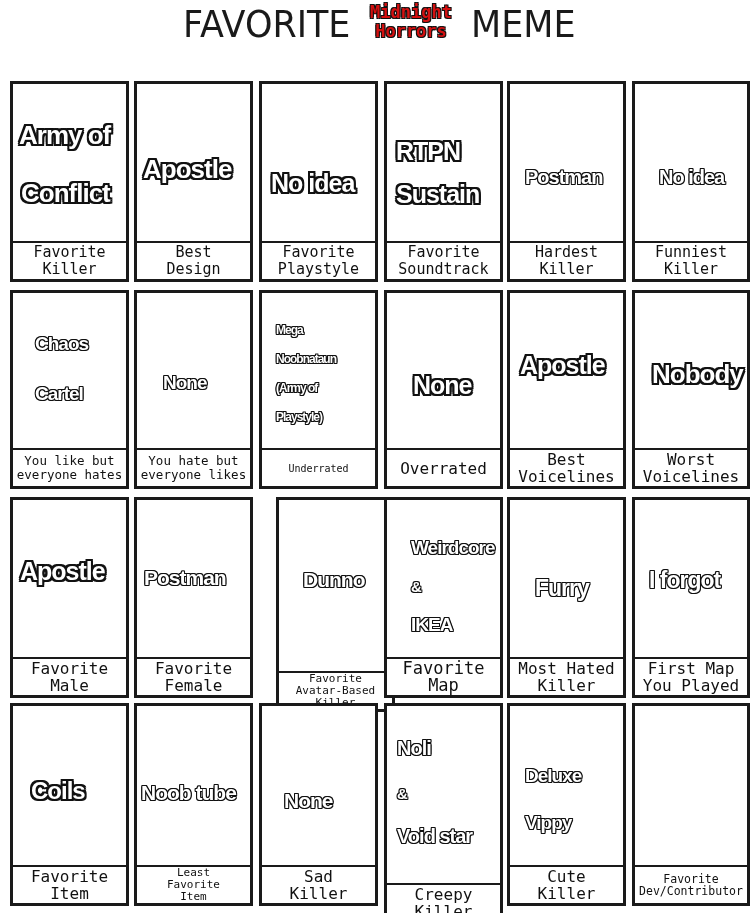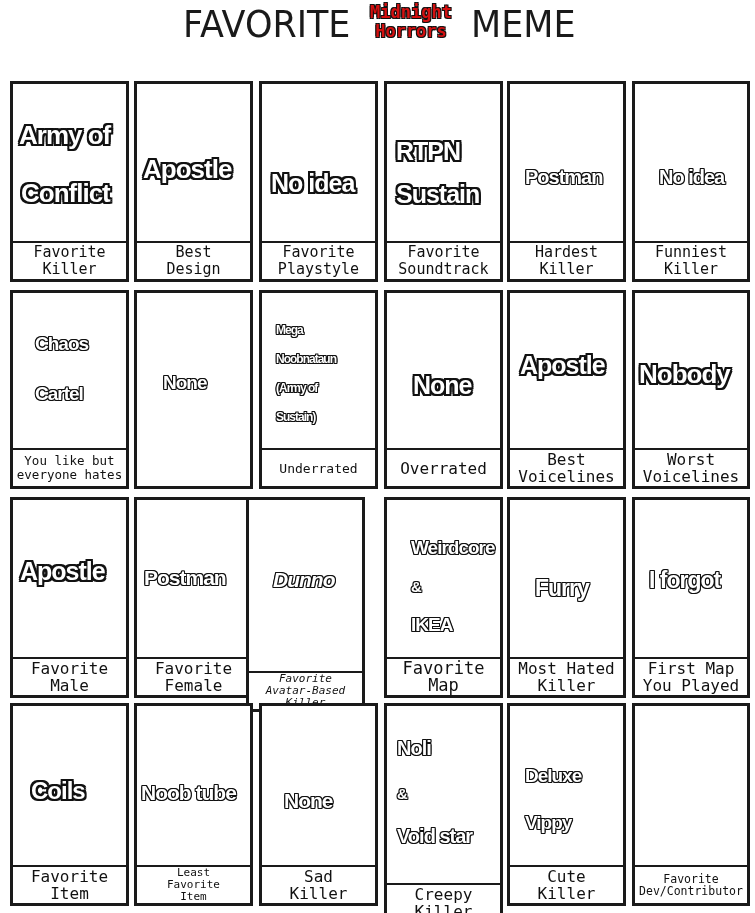--- a/index.html
+++ b/index.html
@@ -114,50 +114,52 @@
       <span class="answer thin" style="left:22px;top:90px;font-size:19px;">Cartel</span>
     </div>
     <div class="caption small">You like but
 everyone hates</div>
   </div>
 
   <div class="cell" style="left:134px;top:290px;width:119px;height:199px;">
     <div class="cell-body">
       <span class="answer thin" style="left:26px;top:79px;font-size:19px;">None</span>
     </div>
+    <div class="caption small">You hate but
+everyone likes</div>
   </div>
 
   <div class="cell" style="left:259px;top:290px;width:119px;height:199px;">
     <div class="cell-body">
       <span class="answer thin" style="left:14px;top:30px;font-size:12px;">Mega</span>
       <span class="answer thin" style="left:14px;top:59px;font-size:12px;">Noobnataun</span>
       <span class="answer thin" style="left:14px;top:88px;font-size:12px;">(Army of</span>
-      <span class="answer thin" style="left:14px;top:117px;font-size:12px;">Sustain)</span>
-    </div>
-    <div class="caption" style="font-size:13px;">Underrated</div>
+      <span class="answer thin" style="left:14px;top:117px;font-size:12px;">Playstyle)</span>
+    </div>
+    <div class="caption" style="font-size:10px;">Underrated</div>
   </div>
 
   <div class="cell" style="left:384px;top:290px;width:119px;height:199px;">
     <div class="cell-body">
       <span class="answer" style="left:26px;top:78px;font-size:25px;">None</span>
     </div>
     <div class="caption" style="font-size:16px;">Overrated</div>
   </div>
 
   <div class="cell" style="left:507px;top:290px;width:119px;height:199px;">
     <div class="cell-body">
       <span class="answer" style="left:10px;top:58px;font-size:25px;">Apostle</span>
     </div>
     <div class="caption" style="font-size:16px;">Best
 Voicelines</div>
   </div>
 
   <div class="cell" style="left:632px;top:290px;width:118px;height:199px;">
     <div class="cell-body">
-      <span class="answer" style="left:4px;top:66px;font-size:26px;">Nobody</span>
+      <span class="answer" style="left:17px;top:66px;font-size:26px;">Nobody</span>
     </div>
     <div class="caption" style="font-size:16px;">Worst
 Voicelines</div>
   </div>
 
   <div class="cell" style="left:10px;top:497px;width:119px;height:201px;">
     <div class="cell-body">
       <span class="answer" style="left:7px;top:57px;font-size:25px;">Apostle</span>
     </div>
     <div class="caption" style="font-size:16px;">Favorite
@@ -165,21 +167,21 @@
   </div>
 
   <div class="cell" style="left:134px;top:497px;width:119px;height:201px;">
     <div class="cell-body">
       <span class="answer thin" style="left:7px;top:66px;font-size:21px;">Postman</span>
     </div>
     <div class="caption" style="font-size:16px;">Favorite
 Female</div>
   </div>
 
-  <div class="cell" style="left:246px;top:497px;width:119px;height:215px;font-style:italic;">
+  <div class="cell" style="left:276px;top:497px;width:119px;height:215px;">
     <div class="cell-body">
       <span class="answer thin" style="left:24px;top:68px;font-size:21px;">Dunno</span>
     </div>
     <div class="caption tiny">Favorite
 Avatar-Based
 Killer</div>
   </div>
 
   <div class="cell" style="left:384px;top:497px;width:119px;height:201px;">
     <div class="cell-body">

